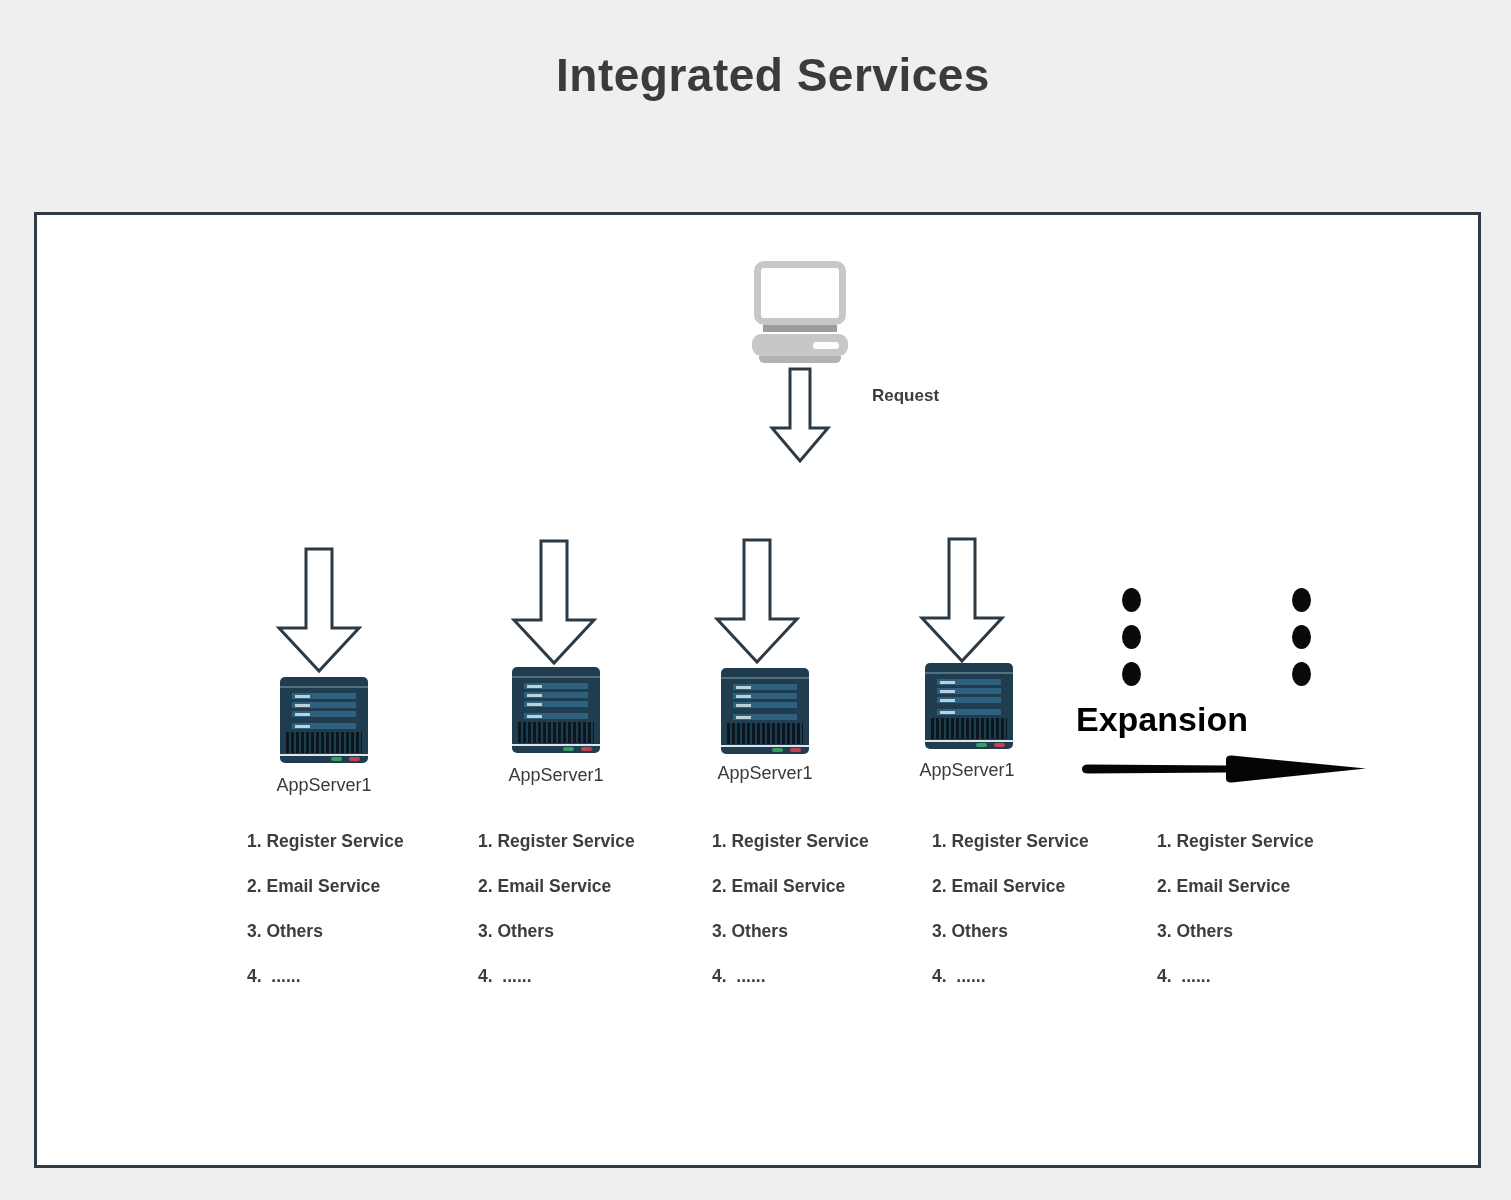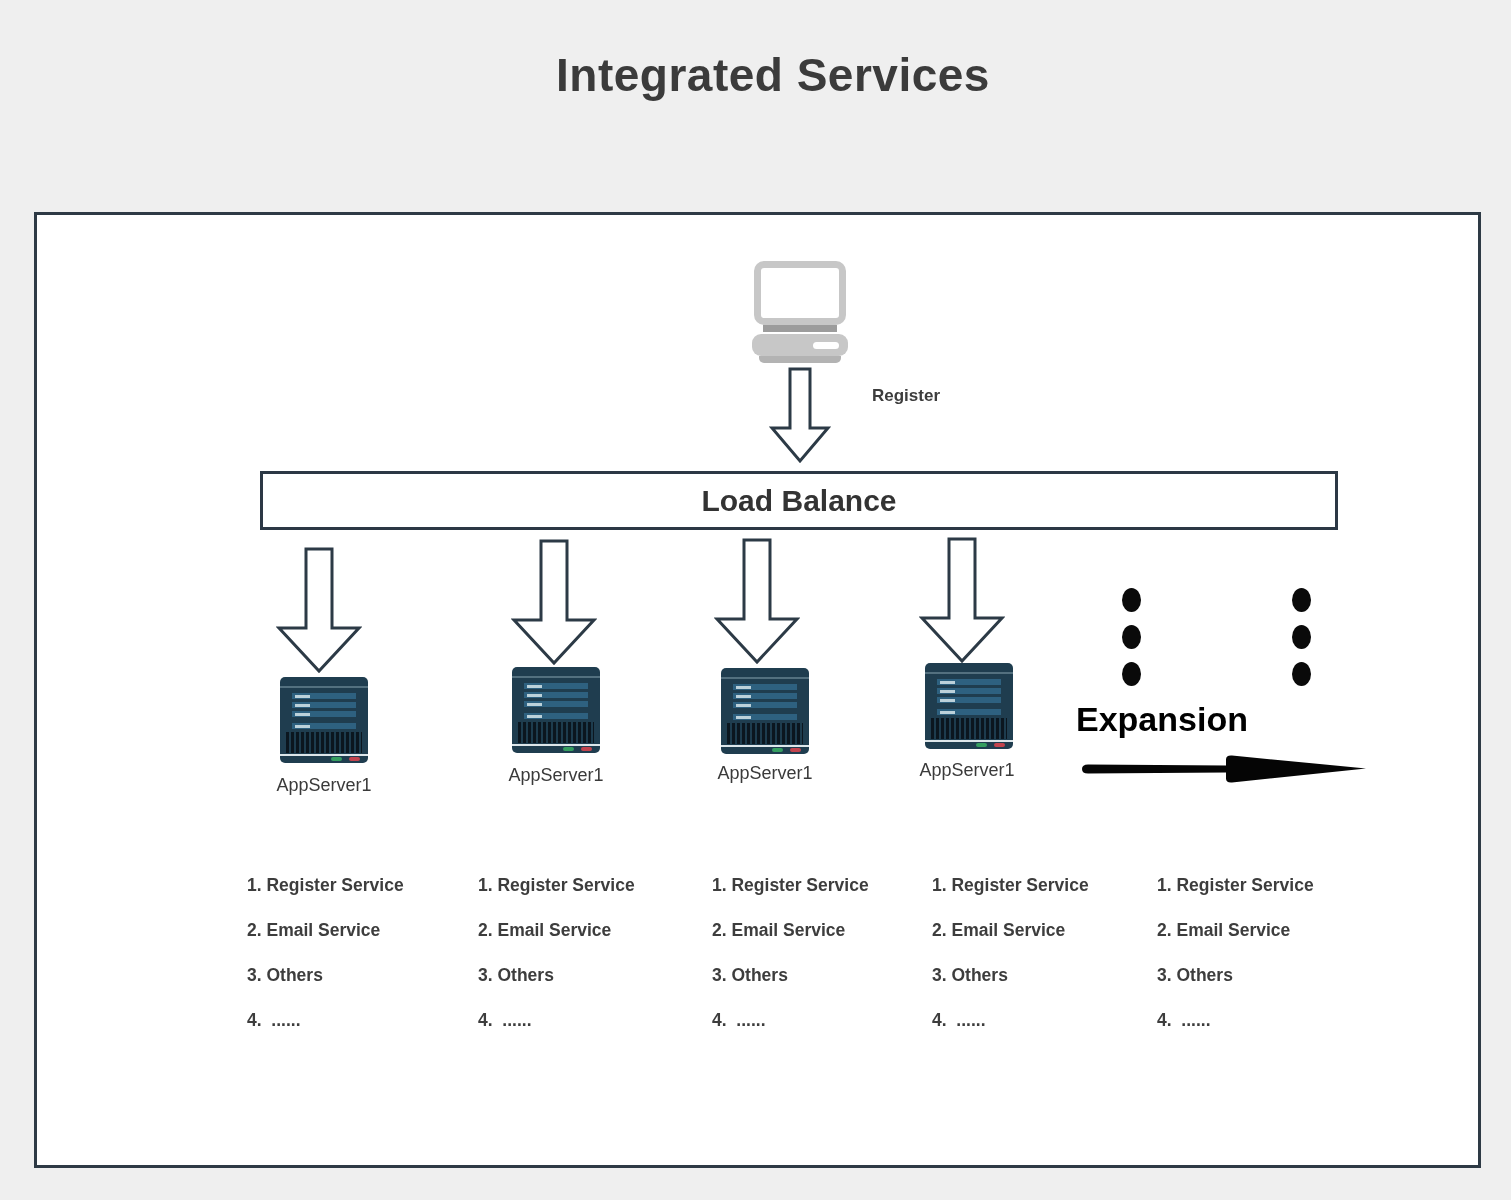--- a/index.html
+++ b/index.html
@@ -103,21 +103,21 @@
 
   
   .expansion-label{
     position:absolute;left:1076px;top:700px;
     font-size:34px;font-weight:bold;color:#000000;
   }
   .expansion-arrow{position:absolute;left:1080px;top:752px;}
   .expansion-arrow path{fill:#050505;}
 
   
-  .service-list{position:absolute;top:876px;width:230px;}
+  .service-list{position:absolute;top:832px;width:230px;}
   .service-list p{
     margin:0 0 27px 0;
     font-size:17.5px;font-weight:bold;color:#3d3d3d;
     white-space:pre;line-height:18px;
   }
 </style>
 </head>
 <body>
 
 <div class="canvas">
@@ -131,25 +131,22 @@
     <div class="hinge"></div>
     <div class="base">
       <div class="slot"></div>
     </div>
     <div class="shadow"></div>
   </div>
 
   <svg class="arrow-svg" style="left:769px;top:366px;" width="62" height="98" viewBox="0 0 62 98">
     <polygon points="21,3 41,3 41,62 59,62 31,95 3,62 21,62"></polygon>
   </svg>
-  <div class="request-label">Register</div>
-
-  <div class="lb-box">
-    <span class="lb-label">Load Balance</span>
-  </div>
+  <div class="request-label">Request</div>
+
 
   <svg class="arrow-svg" style="left:276px;top:546px;" width="86" height="128" viewBox="0 0 86 128">
     <polygon points="30,3 56,3 56,82 83,82 43,125 3,82 30,82"></polygon>
   </svg>
   <svg class="arrow-svg" style="left:511px;top:538px;" width="86" height="128" viewBox="0 0 86 128">
     <polygon points="30,3 56,3 56,82 83,82 43,125 3,82 30,82"></polygon>
   </svg>
   <svg class="arrow-svg" style="left:714px;top:537px;" width="86" height="128" viewBox="0 0 86 128">
     <polygon points="30,3 56,3 56,82 83,82 43,125 3,82 30,82"></polygon>
   </svg>

